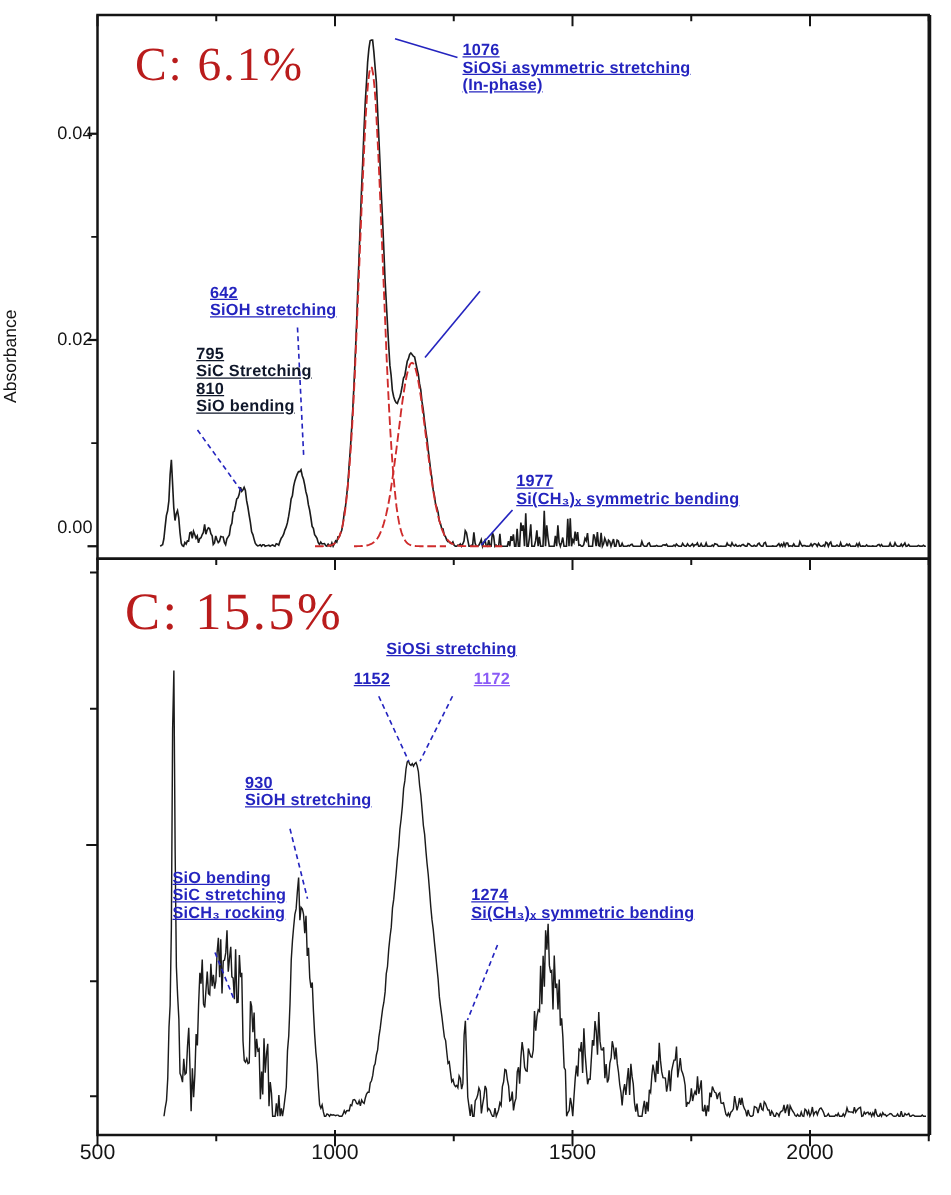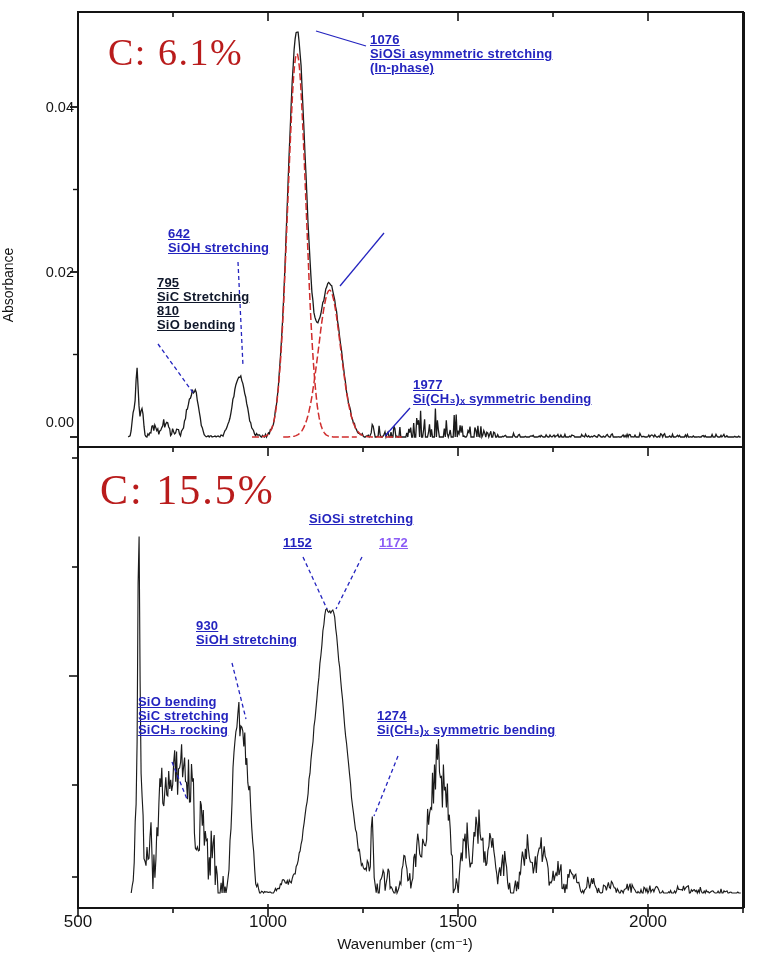--- a/index.html
+++ b/index.html
@@ -125,15 +125,14 @@
         <div>SiC stretching</div>
         <div>SiCH₃ rocking</div>
       </div>
       <div class="ann" style="left: 377px; top: 709px; color: rgb(36, 36, 191);">
         <div>1274</div>
         <div>Si(CH₃)ₓ symmetric bending</div>
       </div>
     </div>
   <div class="panel-title" id="title-top">C: 6.1%</div>
   <div class="panel-title" id="title-bottom">C: 15.5%</div>
-  <div class="axis-xlabel">Wavenumber (cm⁻¹)</div>
   <div class="axis-ylabel">Absorbance</div>
 </div>
 
 </body></html>

